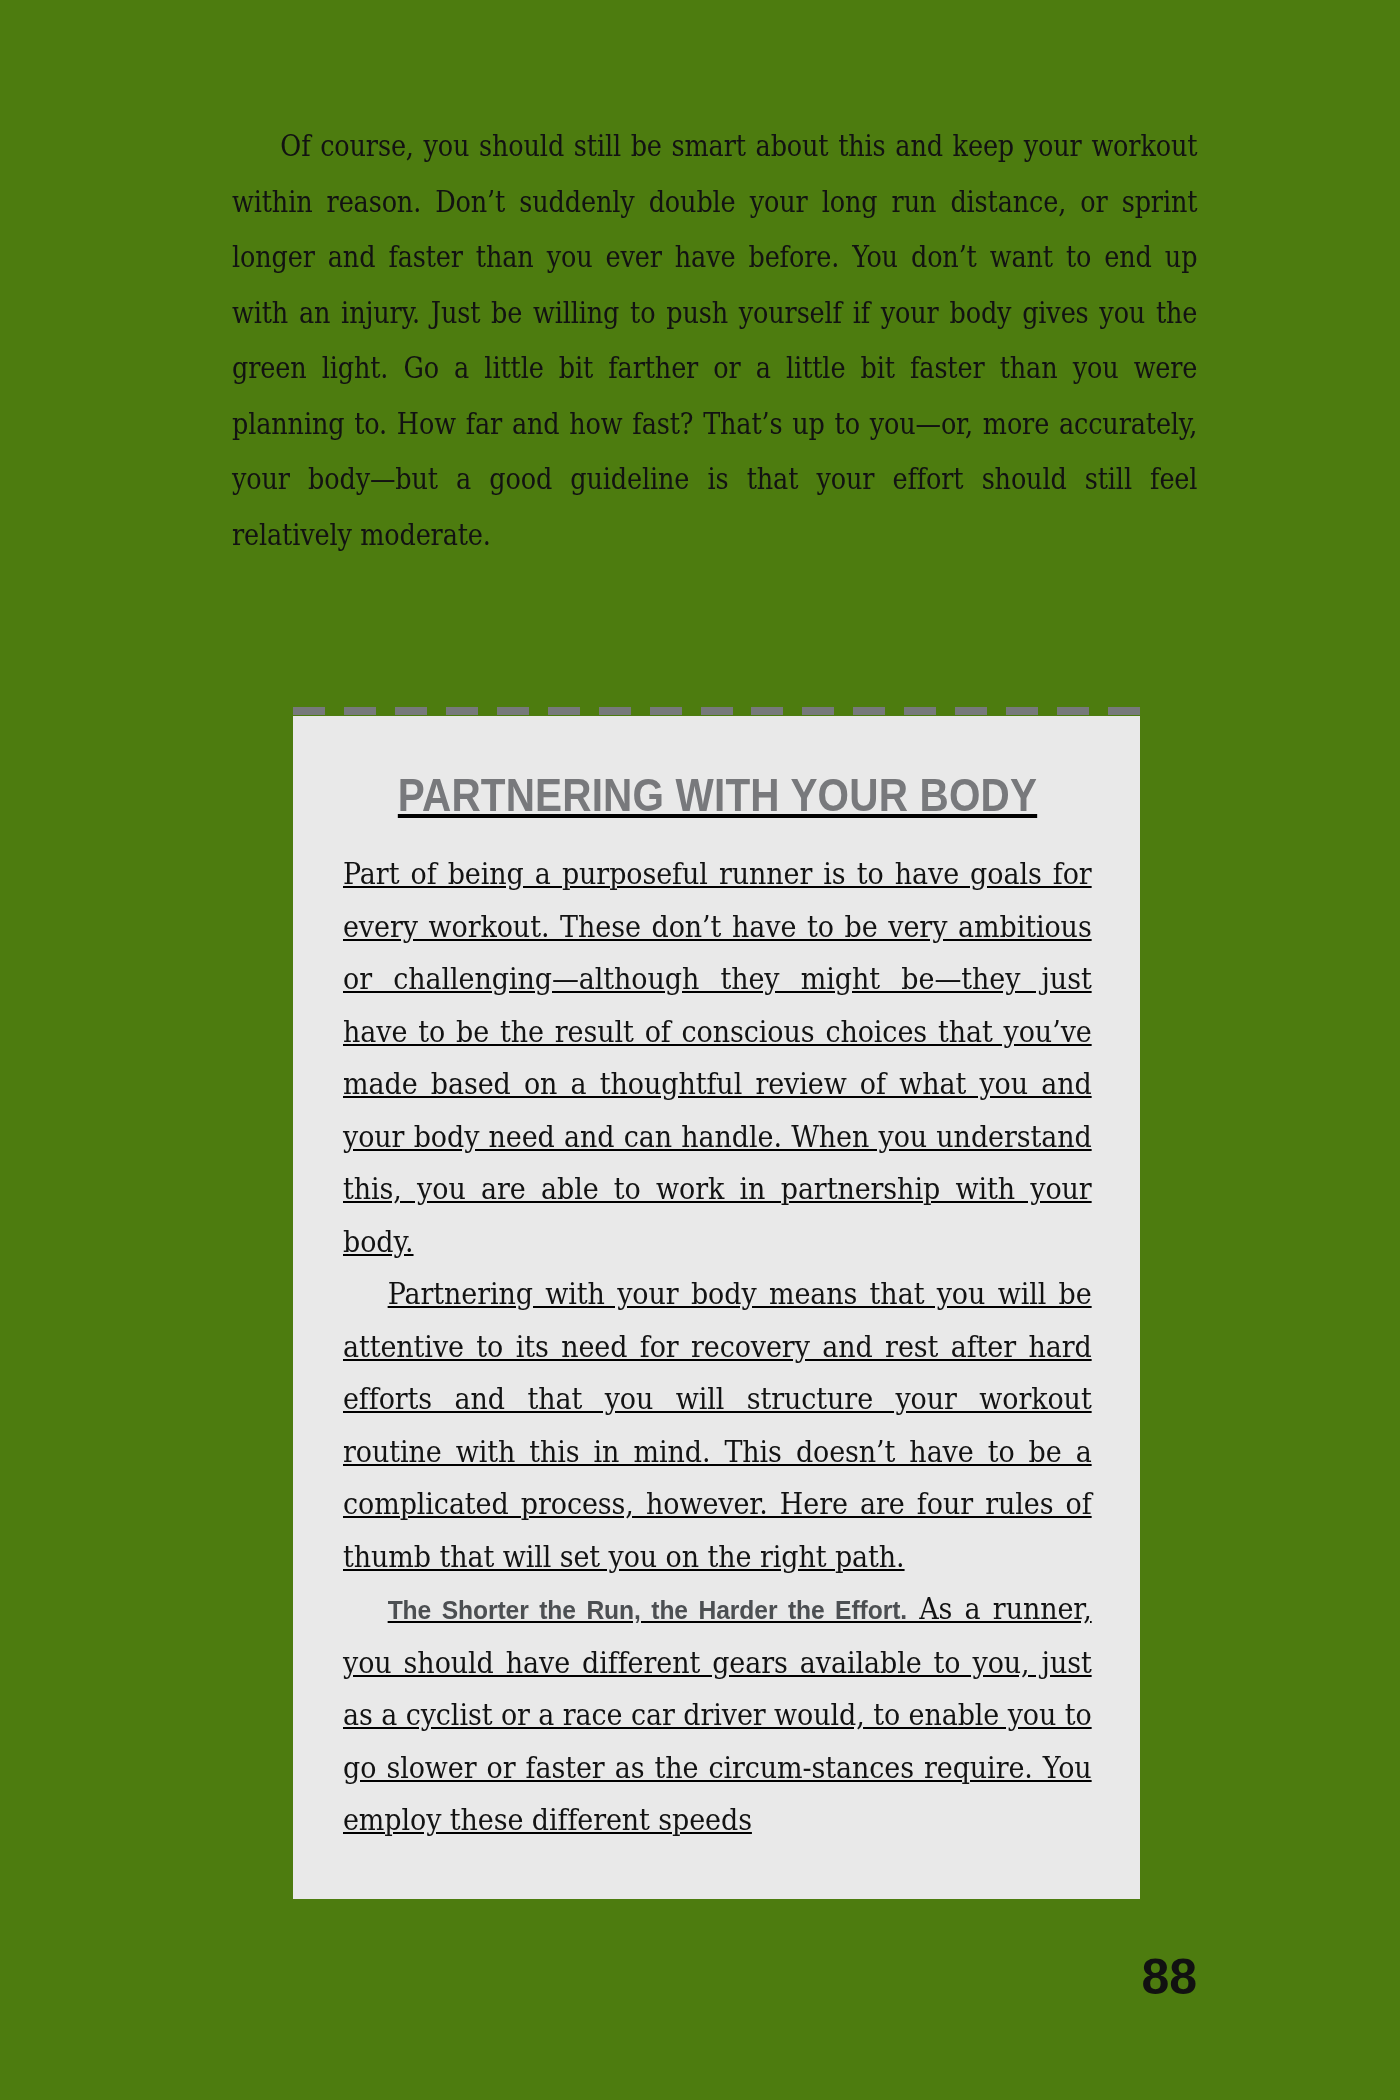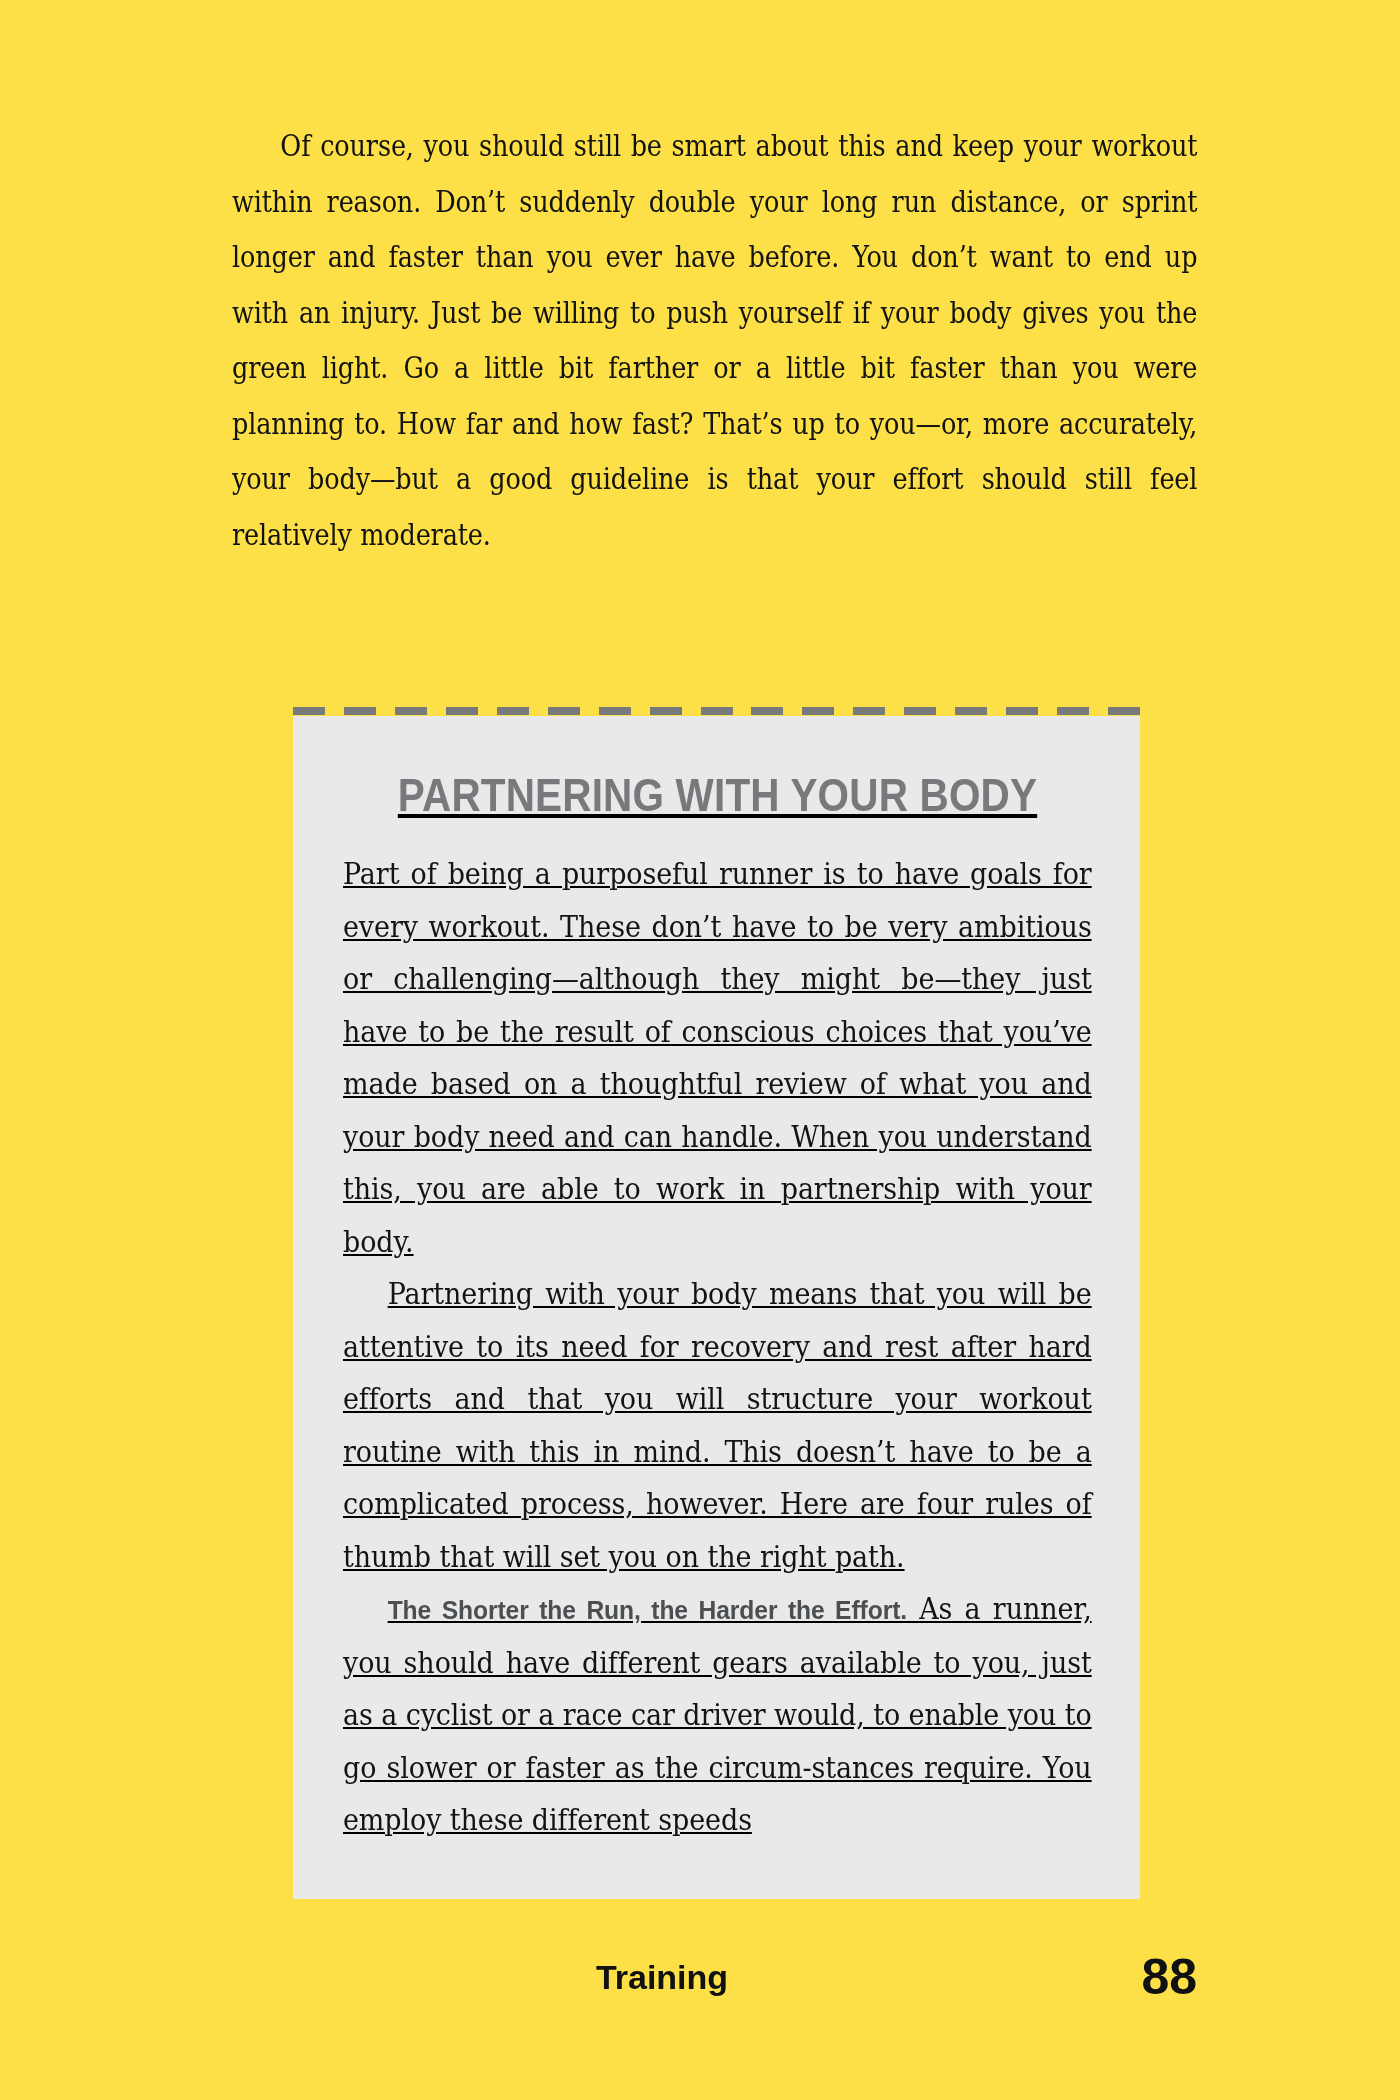--- a/index.html
+++ b/index.html
@@ -12,21 +12,21 @@
     background: #ffffff;
     font-family: "DejaVu Serif", "Liberation Serif", serif;
     -webkit-font-smoothing: antialiased;
     overflow: hidden;
   }
 
   .page {
     position: relative;
     width: 1400px;
     height: 2100px;
-    background: #fde047;
+    background: #4d7c0f;
   }
 
   
   .text-column {
     position: absolute;
     left: 232px;
     top: 118px;
     width: 965px;
   }
 
@@ -187,17 +187,16 @@
       <p class="callout-para">Part of being a purposeful runner is to have goals for every workout. These don’t have to be very ambitious or challenging—although they might be—they just have to be the result of conscious choices that you’ve made based on a thoughtful review of what you and your body need and can handle. When you understand this, you are able to work in partnership with your body.</p>
 
       <p class="callout-para"><span class="indent"></span><span>Partnering with your body means that you will be attentive to its need for recovery and rest after hard efforts and that you will structure your workout routine with this in mind. This doesn’t have to be a complicated process, however. Here are four rules of thumb that will set you on the right path.</span></p>
 
       <p class="callout-para"><span class="indent"></span><span class="runin">The Shorter the Run, the Harder the Effort.</span><span> As a runner, you should have different gears available to you, just as a cyclist or a race car driver would, to enable you to go slower or faster as the circum-stances require. You employ these different speeds</span></p>
 
     </div>
   </div>
 
   <div class="footer">
-    <div class="footer-title">Training</div>
     <div class="footer-pagenum">88</div>
   </div>
 
 </div>
 
 </body></html>

